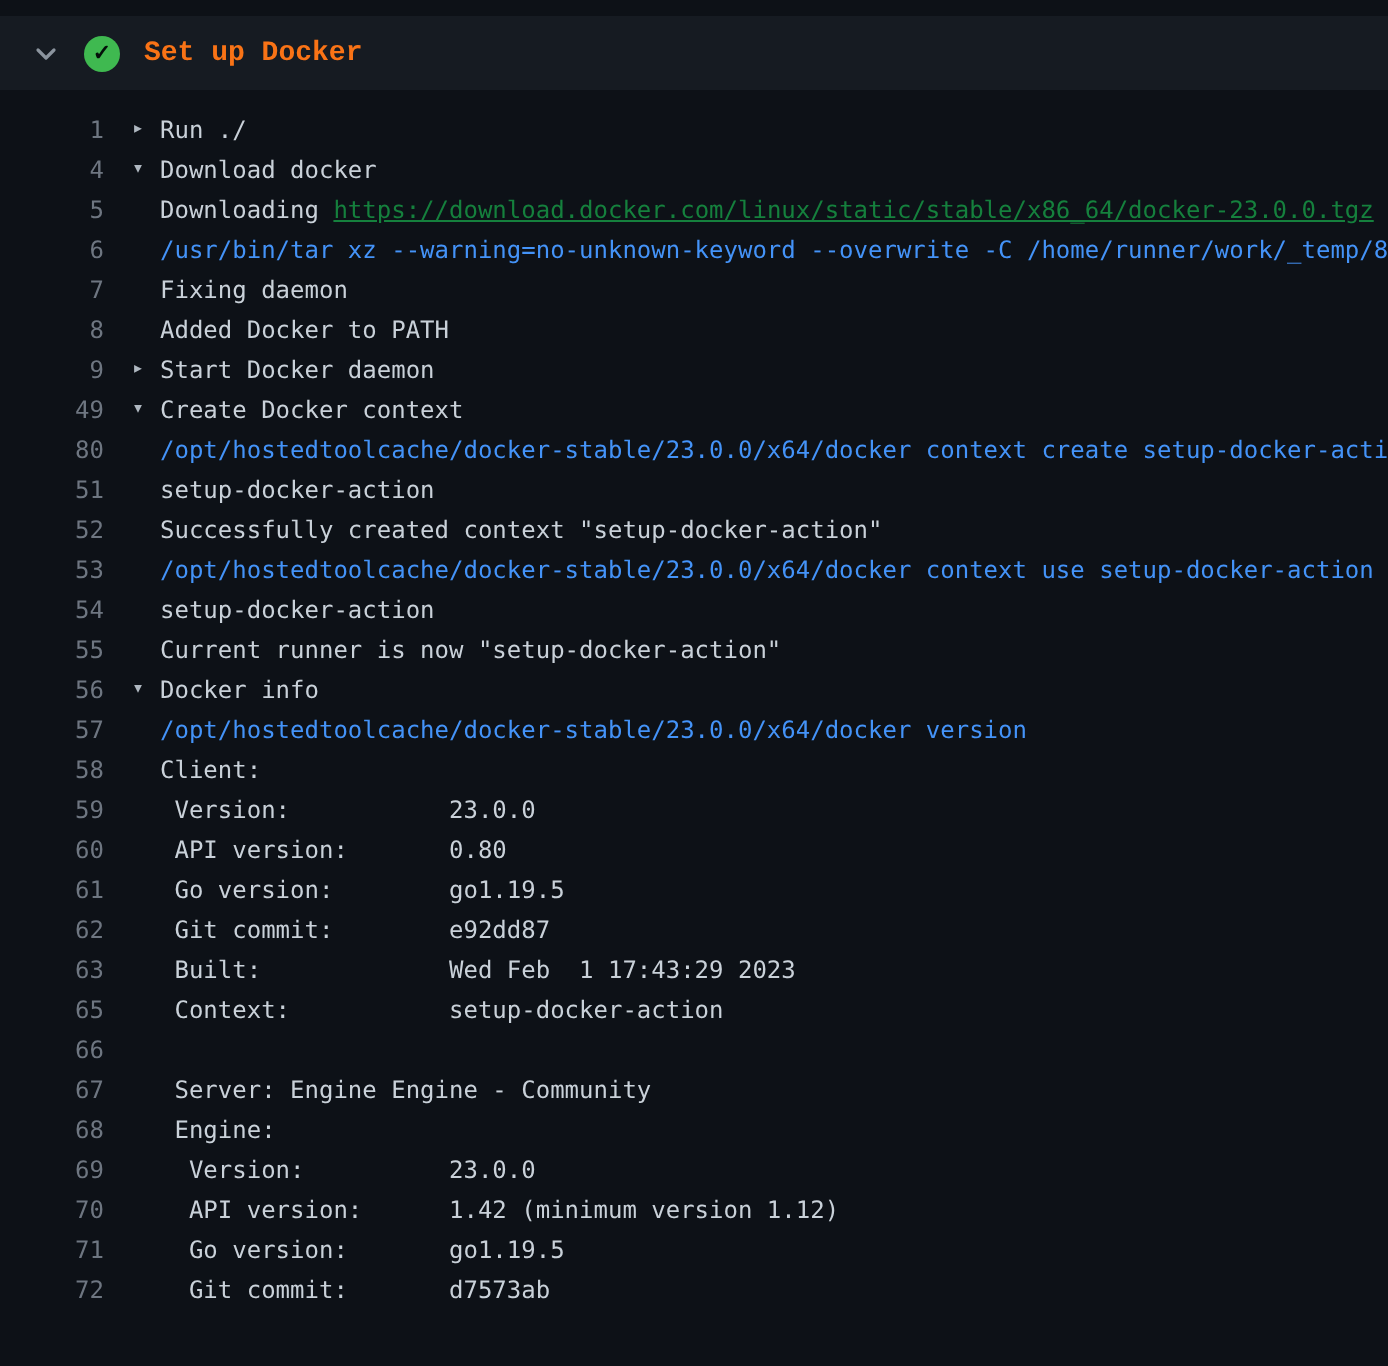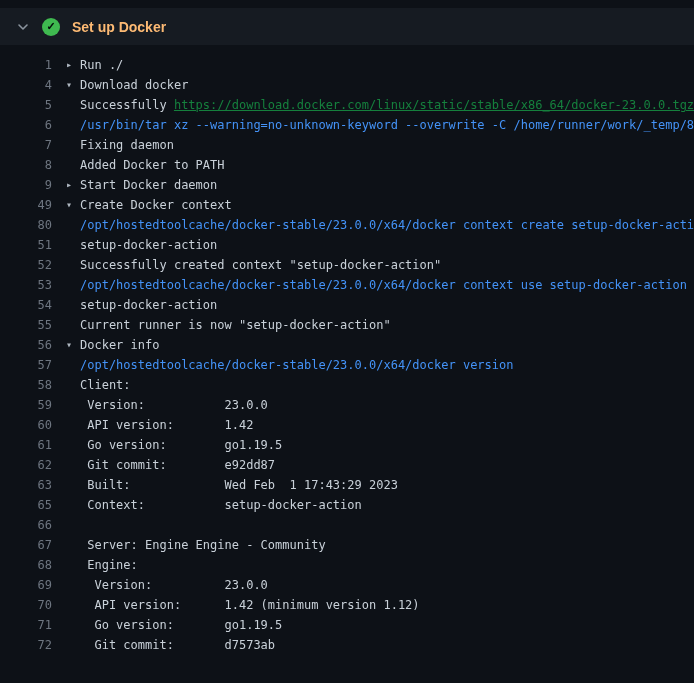--- a/index.html
+++ b/index.html
@@ -27,22 +27,22 @@
   .status-circle {
     width:18px; height:18px;
     border-radius:50%;
     background:#3fb950;
     color:#04100a;
     display:flex; align-items:center; justify-content:center;
     font-size:11px; font-weight:bold;
     font-family:"Liberation Sans",sans-serif;
   }
   .step-title {
-    color:#fdba74;
-    font-family:Liberation Sans, sans-serif;
+    color:#f97316;
+    font-family:Liberation Mono, monospace;
     font-size:14px;
     font-weight:600;
   }
   
   .log {
     padding-top:10px;
   }
   .row {
     display:flex;
     height:20px;
@@ -81,37 +81,37 @@
       <path d="M2 4 L6 8 L10 4" stroke="#8b949e" stroke-width="1.6" stroke-linecap="round" stroke-linejoin="round"></path>
     </svg>
   </span>
   <span class="status-circle">✓</span>
   <span class="step-title">Set up Docker</span>
 </div>
 
 <div class="log">
     <div class="row"><span class="num">1</span><span class="arrow">▸</span><span class="text"><span class="plain">Run ./</span></span></div>
     <div class="row"><span class="num">4</span><span class="arrow">▾</span><span class="text"><span class="plain">Download docker</span></span></div>
-    <div class="row"><span class="num">5</span><span class="arrow"></span><span class="text"><span class="plain">Successfully </span><span class="link">https://download.docker.com/linux/static/stable/x86_64/docker-23.0.0.tgz</span></span></div>
+    <div class="row"><span class="num">5</span><span class="arrow"></span><span class="text"><span class="plain">Downloading </span><span class="link">https://download.docker.com/linux/static/stable/x86_64/docker-23.0.0.tgz</span></span></div>
     <div class="row"><span class="num">6</span><span class="arrow"></span><span class="text"><span class="command">/usr/bin/tar xz --warning=no-unknown-keyword --overwrite -C /home/runner/work/_temp/8c93</span></span></div>
     <div class="row"><span class="num">7</span><span class="arrow"></span><span class="text"><span class="plain">Fixing daemon</span></span></div>
     <div class="row"><span class="num">8</span><span class="arrow"></span><span class="text"><span class="plain">Added Docker to PATH</span></span></div>
     <div class="row"><span class="num">9</span><span class="arrow">▸</span><span class="text"><span class="plain">Start Docker daemon</span></span></div>
     <div class="row"><span class="num">49</span><span class="arrow">▾</span><span class="text"><span class="plain">Create Docker context</span></span></div>
     <div class="row"><span class="num">80</span><span class="arrow"></span><span class="text"><span class="command">/opt/hostedtoolcache/docker-stable/23.0.0/x64/docker context create setup-docker-action</span></span></div>
     <div class="row"><span class="num">51</span><span class="arrow"></span><span class="text"><span class="plain">setup-docker-action</span></span></div>
     <div class="row"><span class="num">52</span><span class="arrow"></span><span class="text"><span class="plain">Successfully created context "setup-docker-action"</span></span></div>
     <div class="row"><span class="num">53</span><span class="arrow"></span><span class="text"><span class="command">/opt/hostedtoolcache/docker-stable/23.0.0/x64/docker context use setup-docker-action</span></span></div>
     <div class="row"><span class="num">54</span><span class="arrow"></span><span class="text"><span class="plain">setup-docker-action</span></span></div>
     <div class="row"><span class="num">55</span><span class="arrow"></span><span class="text"><span class="plain">Current runner is now "setup-docker-action"</span></span></div>
     <div class="row"><span class="num">56</span><span class="arrow">▾</span><span class="text"><span class="plain">Docker info</span></span></div>
     <div class="row"><span class="num">57</span><span class="arrow"></span><span class="text"><span class="command">/opt/hostedtoolcache/docker-stable/23.0.0/x64/docker version</span></span></div>
     <div class="row"><span class="num">58</span><span class="arrow"></span><span class="text"><span class="plain">Client:</span></span></div>
     <div class="row"><span class="num">59</span><span class="arrow"></span><span class="text"><span class="plain"> Version:           23.0.0</span></span></div>
-    <div class="row"><span class="num">60</span><span class="arrow"></span><span class="text"><span class="plain"> API version:       1.42</span></span></div>
+    <div class="row"><span class="num">60</span><span class="arrow"></span><span class="text"><span class="plain"> API version:       0.80</span></span></div>
     <div class="row"><span class="num">61</span><span class="arrow"></span><span class="text"><span class="plain"> Go version:        go1.19.5</span></span></div>
     <div class="row"><span class="num">62</span><span class="arrow"></span><span class="text"><span class="plain"> Git commit:        e92dd87</span></span></div>
     <div class="row"><span class="num">63</span><span class="arrow"></span><span class="text"><span class="plain"> Built:             Wed Feb  1 17:43:29 2023</span></span></div>
     <div class="row"><span class="num">65</span><span class="arrow"></span><span class="text"><span class="plain"> Context:           setup-docker-action</span></span></div>
     <div class="row"><span class="num">66</span><span class="arrow"></span><span class="text"><span class="plain"></span></span></div>
     <div class="row"><span class="num">67</span><span class="arrow"></span><span class="text"><span class="plain"> Server: Engine Engine - Community</span></span></div>
     <div class="row"><span class="num">68</span><span class="arrow"></span><span class="text"><span class="plain"> Engine:</span></span></div>
     <div class="row"><span class="num">69</span><span class="arrow"></span><span class="text"><span class="plain">  Version:          23.0.0</span></span></div>
     <div class="row"><span class="num">70</span><span class="arrow"></span><span class="text"><span class="plain">  API version:      1.42 (minimum version 1.12)</span></span></div>
     <div class="row"><span class="num">71</span><span class="arrow"></span><span class="text"><span class="plain">  Go version:       go1.19.5</span></span></div>

